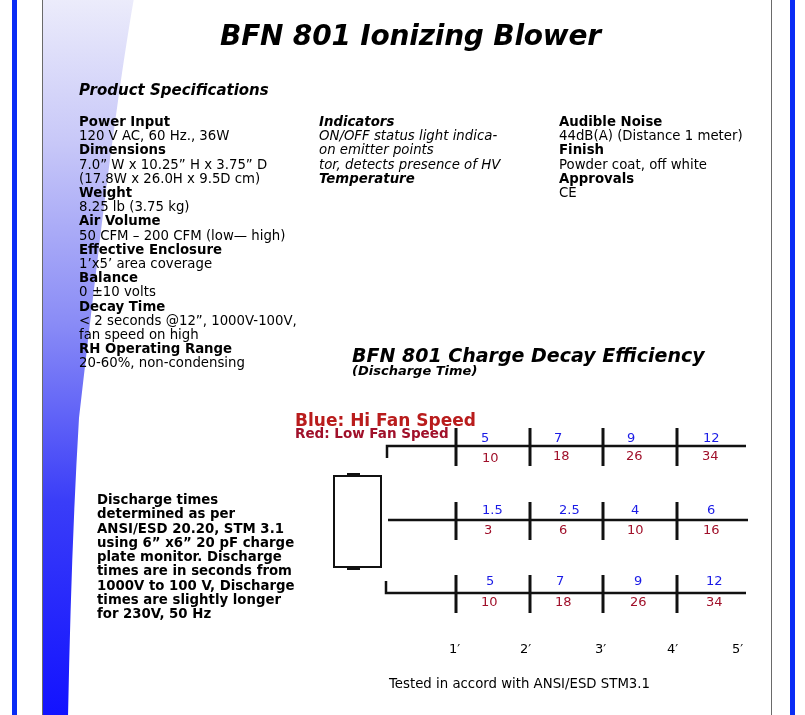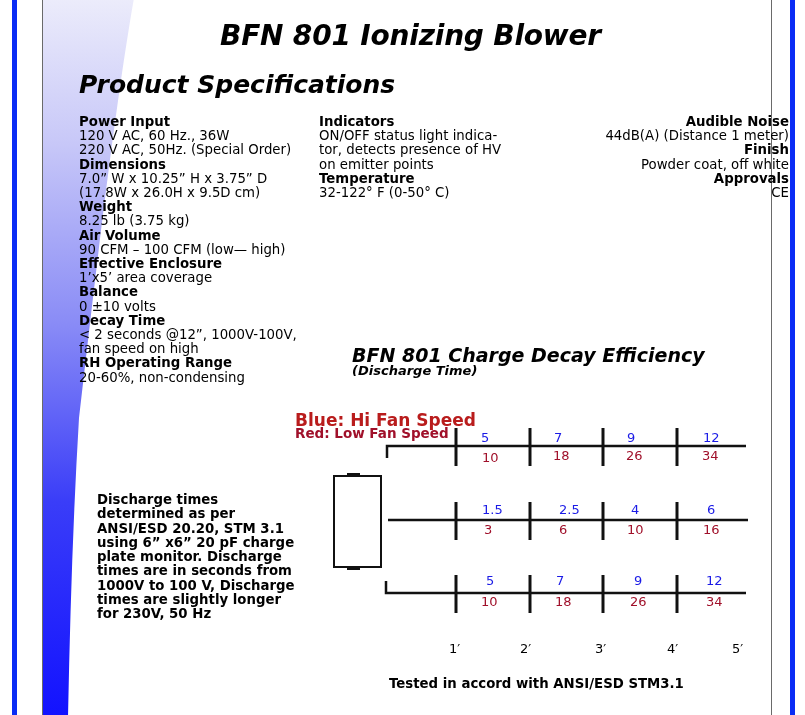--- a/index.html
+++ b/index.html
@@ -18,41 +18,41 @@
     background: #fff; overflow: hidden;
   }
   .wedge { position: absolute; left: 0; top: 0; width: 100%; height: 100%; }
   .abs { position: absolute; white-space: nowrap; }
   .title {
     left: 220px; top: 4px; font-size: 28px; font-weight: bold; font-style: italic;
     letter-spacing: -0.2px;
     margin-top: 15px;
   }
   .subtitle {
-    left: 79px; top: 70px; font-size: 25px; font-weight: bold; font-style: italic;
+    left: 79px; top: 81px; font-size: 15px; font-weight: bold; font-style: italic;
   }
   .spec-col { position: absolute; top: 115px; font-size: 13.3px; line-height: 14.2px; }
   .spec-col .lbl { font-weight: bold; }
   .spec-col .val { font-weight: normal; }
   .col1 { left: 79px; width: 240px; }
-  .col2 { left: 319px; width: 230px; }
-  .col3 { left: 559px; width: 230px; text-align: right; }
+  .col2 { left: 319px; width: 230px; font-style: italic; }
+  .col3 { left: 559px; width: 230px; }
   .chart-title { left: 352px; top: 344px; font-size: 19px; font-weight: bold; font-style: italic; }
   .chart-sub { left: 352px; top: 363px; font-size: 13px; font-weight: bold; font-style: italic; }
   .legend-blue { left: 295px; top: 410px; font-size: 17px; font-weight: bold; color: #b91c1c; }
   .legend-red { left: 295px; top: 425px; font-size: 13.5px; font-weight: bold; color: #a0102a; text-align: center; }
   .note {
     left: 97px; top: 493px; font-size: 13.3px; font-weight: bold; line-height: 14.3px;
     white-space: normal; width: 200px;
   }
   .chart-svg { position: absolute; left: 0; top: 0; }
   .val-blue { font-size: 13px; fill: #1a1ae6; font-family: "DejaVu Sans", sans-serif; }
   .val-red { font-size: 13px; fill: #a0102a; font-family: "DejaVu Sans", sans-serif; }
   .dist { font-size: 13px; fill: #000; font-family: "DejaVu Sans", sans-serif; }
-  .footer { left: 389px; top: 676px; font-size: 13.3px; font-weight: bold; text-align: center; }
+  .footer { left: 389px; top: 676px; font-size: 13.3px; font-weight: normal; text-align: center; }
 </style>
 </head>
 <body>
 
 <div class="outer-bar left"></div>
 <div class="outer-bar right"></div>
 
 <div class="frame">
   <svg class="wedge" width="728" height="720" viewBox="0 0 728 720" preserveAspectRatio="none">
     <defs>
@@ -68,34 +68,33 @@
   </svg>
 </div>
 
 <div class="abs title">BFN 801 Ionizing Blower</div>
 <div class="abs subtitle">Product Specifications</div>
 
 <div class="spec-col col1">
   <div>
     <div class="lbl">Power Input</div>
     <div class="val">120 V AC, 60 Hz., 36W</div>
-    <div class="val">220 V AC, 50Hz. (Special Order)</div>
   </div>
   <div>
     <div class="lbl">Dimensions</div>
     <div class="val">7.0” W x 10.25” H x 3.75” D</div>
     <div class="val">(17.8W x 26.0H x 9.5D cm)</div>
   </div>
   <div>
     <div class="lbl">Weight</div>
     <div class="val">8.25 lb (3.75 kg)</div>
   </div>
   <div>
     <div class="lbl">Air Volume</div>
-    <div class="val">90 CFM – 100 CFM (low— high)</div>
+    <div class="val">50 CFM – 200 CFM (low— high)</div>
   </div>
   <div>
     <div class="lbl">Effective Enclosure</div>
     <div class="val">1’x5’ area coverage</div>
   </div>
   <div>
     <div class="lbl">Balance</div>
     <div class="val">0 ±10 volts</div>
   </div>
   <div>
@@ -106,26 +105,25 @@
   <div>
     <div class="lbl">RH Operating Range</div>
     <div class="val">20-60%, non-condensing</div>
   </div>
 </div>
 
 <div class="spec-col col2">
   <div>
     <div class="lbl">Indicators</div>
     <div class="val">ON/OFF status light  indica-</div>
+    <div class="val">on emitter points</div>
     <div class="val">tor, detects presence of HV</div>
-    <div class="val">on emitter points</div>
   </div>
   <div>
     <div class="lbl">Temperature</div>
-    <div class="val">32-122° F (0-50° C)</div>
   </div>
 </div>
 
 <div class="spec-col col3">
   <div>
     <div class="lbl">Audible Noise</div>
     <div class="val">44dB(A) (Distance 1 meter)</div>
   </div>
   <div>
     <div class="lbl">Finish</div>

